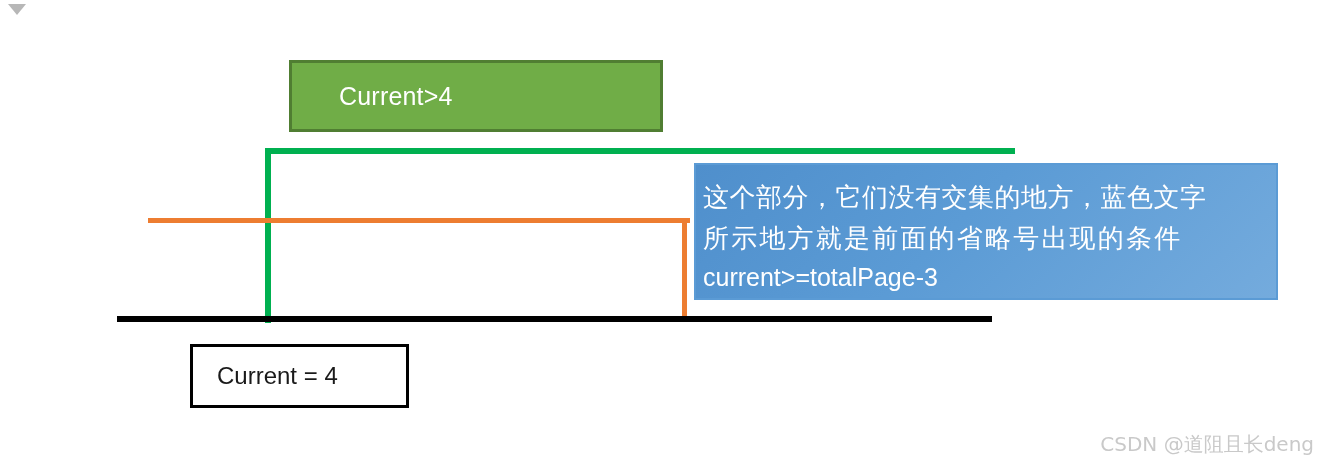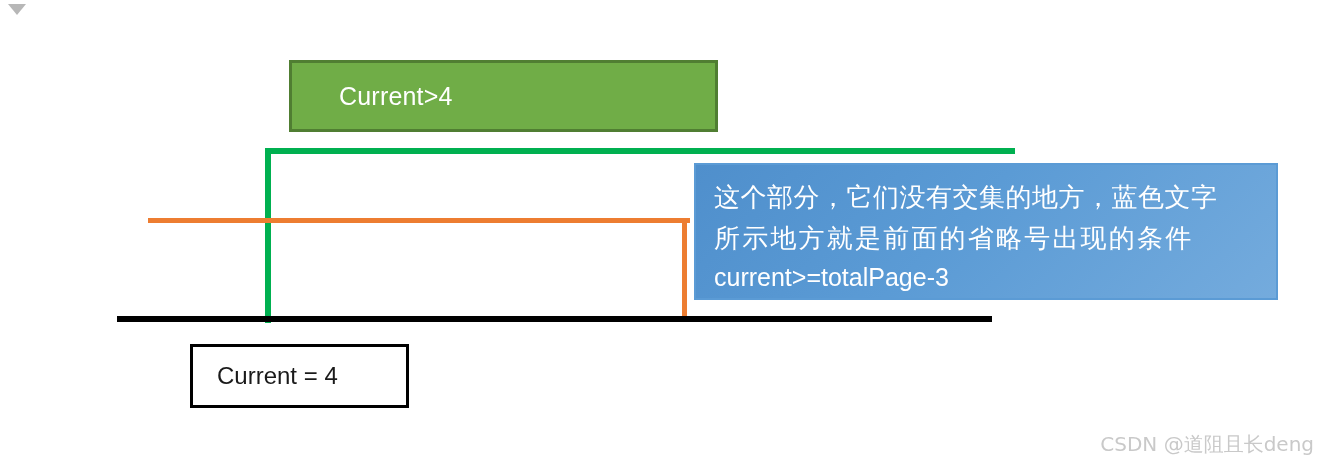--- a/index.html
+++ b/index.html
@@ -26,21 +26,21 @@
     border-left: 9px solid transparent;
     border-right: 9px solid transparent;
     border-top: 11px solid #b7b7b7;
   }
 
   
   .green-box {
     position: absolute;
     left: 289px;
     top: 60px;
-    width: 429px;
+    width: 374px;
     height: 72px;
     box-sizing: border-box;
     background: #70ad47;
     border: 3px solid #507e32;
     display: flex;
     align-items: center;
   }
   .green-box .box-text {
     color: #ffffff;
     font-size: 25px;
@@ -74,21 +74,21 @@
   
   .blue-box {
     position: absolute;
     left: 694px;
     top: 163px;
     width: 584px;
     height: 137px;
     box-sizing: border-box;
     background: linear-gradient(135deg, #4f8fcc 0%, #5b9bd5 45%, #74abdd 100%);
     border: 2px solid #5b9bd5;
-    padding: 12px 16px 0 18px;
+    padding: 12px 16px 0 7px;
   }
   .blue-box .cn-line {
     color: #ffffff;
     font-size: 26px;
     line-height: 41px;
     font-family: "DejaVu Sans", "Liberation Sans", sans-serif;
     white-space: nowrap;
     letter-spacing: 0.5px;
   }
   .blue-box .cn-line.justified {

